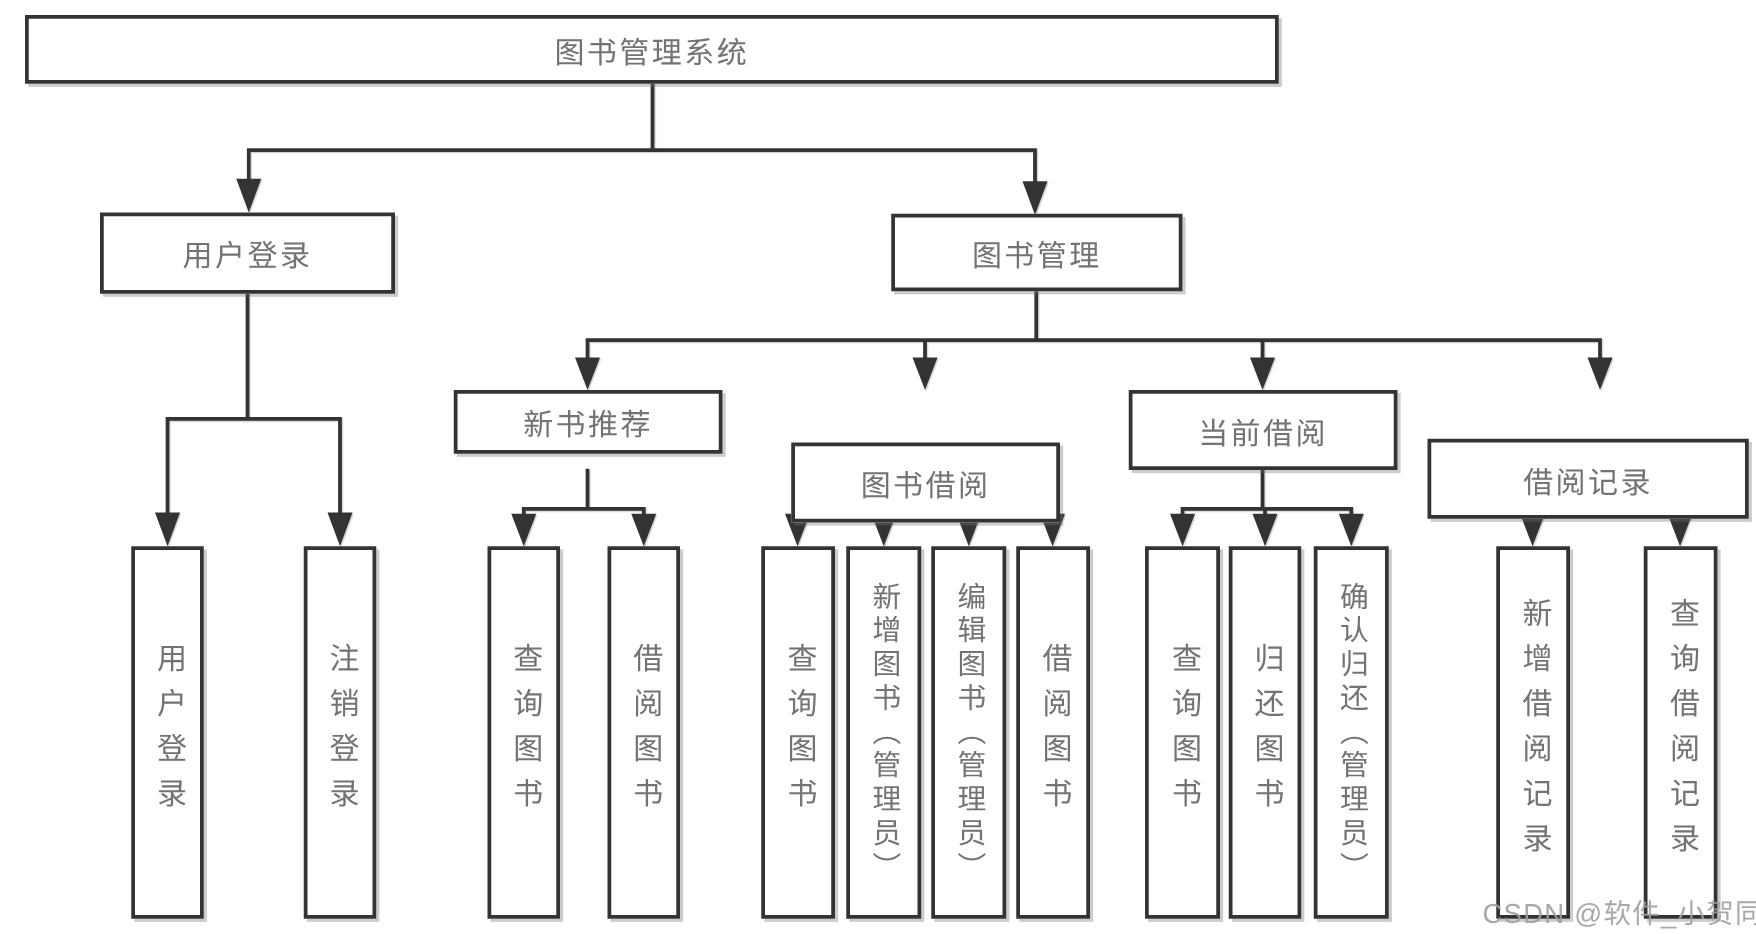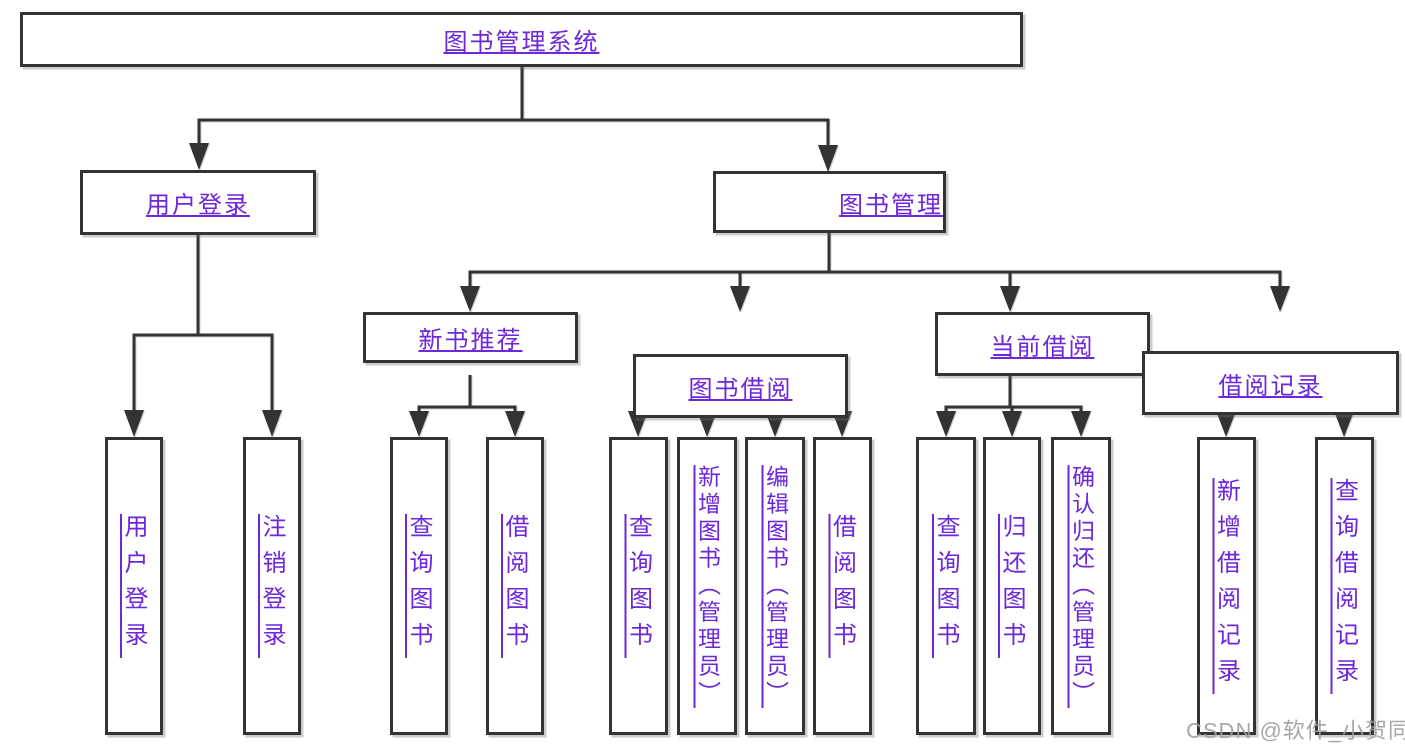--- a/index.html
+++ b/index.html
@@ -23,24 +23,23 @@
     box-sizing: border-box;
     border: 3px solid #333333;
     background: #ffffff;
     display: flex;
     align-items: center;
     justify-content: center;
     box-shadow: 2.5px 2.5px 0 rgba(110,110,110,0.35);
   }
   .node .lbl {
     font-size: 24px;
-    color: #6d28d9;
+    color: #737373;
     letter-spacing: 2px;
     white-space: nowrap;
-    text-decoration: underline;
   }
   .leaf .lbl {
     writing-mode: vertical-rl;
     text-orientation: mixed;
     letter-spacing: 12px;
     font-size: 24px;
     line-height: 1;
     white-space: nowrap;
   }
   .leaf.tight .lbl {
@@ -122,31 +121,31 @@
     </g>
   </svg>
 
   <div class="node" style="left:20px; top:12px; width:1003px; height:55px;">
     <span class="lbl">图书管理系统</span>
   </div>
 
   <div class="node" style="left:80px; top:170px; width:236px; height:65px;">
     <span class="lbl">用户登录</span>
   </div>
-  <div class="node" style="left:713px; top:171px; width:233px; height:62px;justify-content:flex-end;">
+  <div class="node" style="left:713px; top:171px; width:233px; height:62px;">
     <span class="lbl">图书管理</span>
   </div>
 
   <div class="node" style="left:363px; top:312px; width:215px; height:51px;">
     <span class="lbl">新书推荐</span>
   </div>
   <div class="node" style="left:633px; top:312px; width:215px; height:64px;margin-top:42px;">
     <span class="lbl">图书借阅</span>
   </div>
-  <div class="node" style="left:903px; top:312px; width:215px; height:64px;margin-left:32px;">
+  <div class="node" style="left:903px; top:312px; width:215px; height:64px;">
     <span class="lbl">当前借阅</span>
   </div>
   <div class="node" style="left:1142px; top:312px; width:257px; height:64px;margin-top:39px;">
     <span class="lbl">借阅记录</span>
   </div>
 
   <div class="node leaf" style="left:105px; top:437px; width:58px; height:298px;">
     <span class="lbl">用户登录</span>
   </div>
   <div class="node leaf" style="left:243px; top:437px; width:58px; height:298px;">

